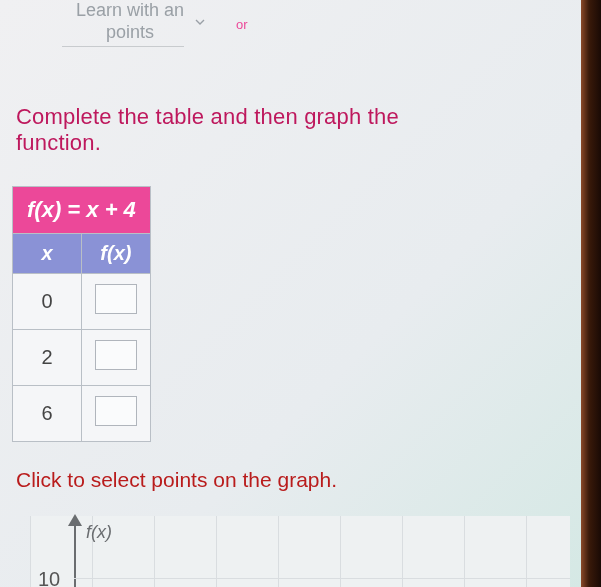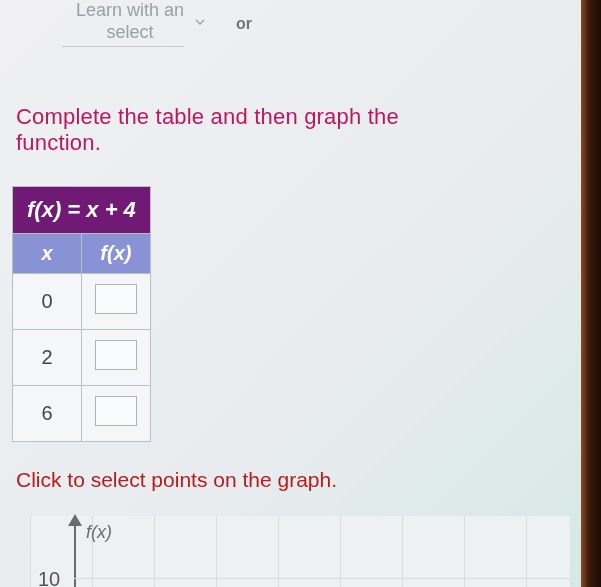--- a/index.html
+++ b/index.html
@@ -39,21 +39,21 @@
     gap: 8px;
     font-size: 18px;
     line-height: 1.2;
   }
   .top-item .label { text-align: center; }
   .chevron {
     width: 16px; height: 16px;
     display: inline-block;
   }
   .chevron svg { width:16px; height:16px; stroke:#9aa0a6; }
-  .or-sep { font-size: 16px; color:#737373; align-self: center; padding: 0 4px; font-weight: bold; }
+  .or-sep { font-size: 13px; color:#ec4899; align-self: center; padding: 0 4px; }
   .play-circle {
     width: 24px; height: 24px; border:1.5px solid #9aa0a6; border-radius:50%;
     display:flex; align-items:center; justify-content:center;
   }
   .play-circle svg { width:10px; height:10px; fill:#9aa0a6; }
   .underline {
     position: absolute;
     left: 62px;
     top: 46px;
     width: 122px;
@@ -69,21 +69,21 @@
   }
 
   .table-wrap {
     margin-top: 30px;
     margin-left: -4px;
   }
   table.fntable {
     border-collapse: collapse;
   }
   .fntable th.header-eq {
-    background: #701a75;
+    background: #ec4899;
     color: #fff;
     font-weight: 600;
     font-style: italic;
     font-size: 22px;
     padding: 10px 14px;
     text-align: left;
     border: 1px solid #b9bfc6;
   }
   .fntable .colhead {
     background: #8a92d6;
@@ -172,21 +172,21 @@
 <body>
 
 <div class="device-edge"></div>
 
 <div class="content">
 
   <div class="top-actions">
     <div class="top-item">
       <span class="label">
         <span>Learn with an</span><br>
-        <span>select</span>
+        <span>points</span>
       </span>
       <span class="chevron">
         <svg viewBox="0 0 24 24" fill="none" stroke-width="2">
             <polyline points="6 9 12 15 18 9"></polyline>
           </svg>
       </span>
     </div>
     <span class="or-sep">or</span>
   </div>
   <div class="underline"></div>

